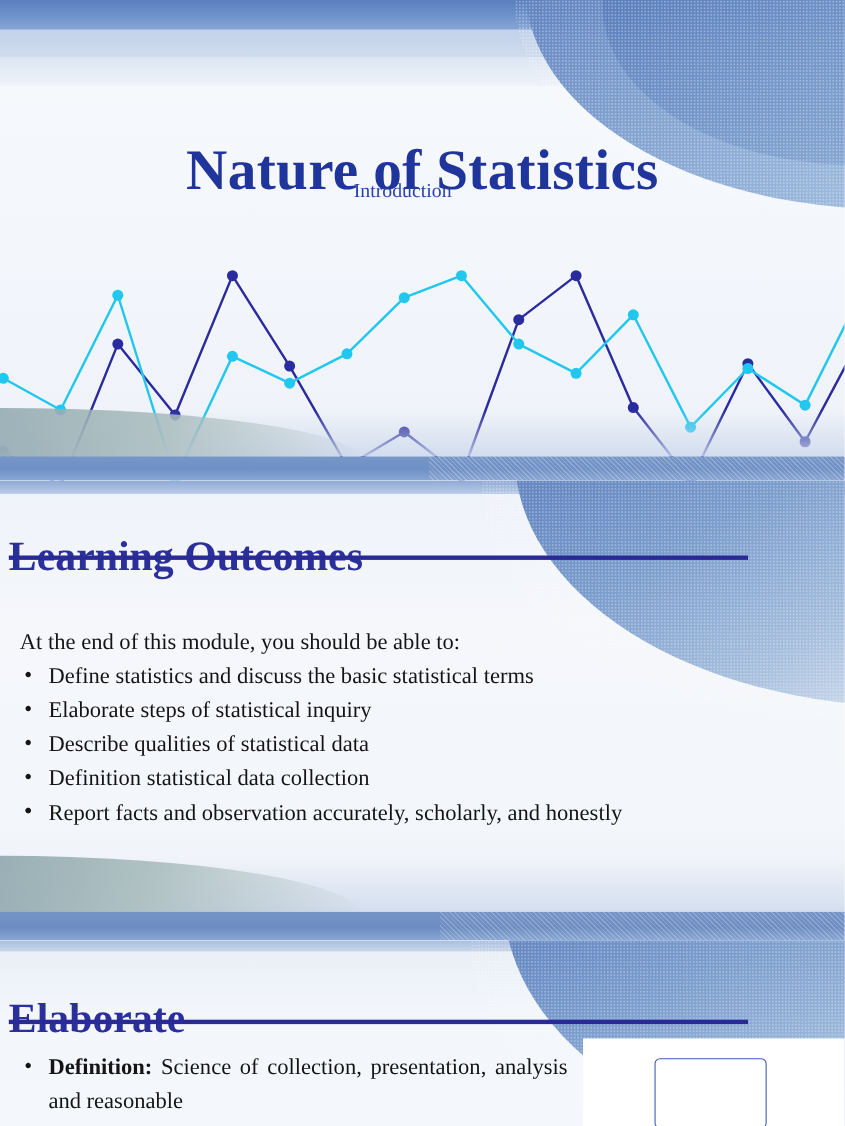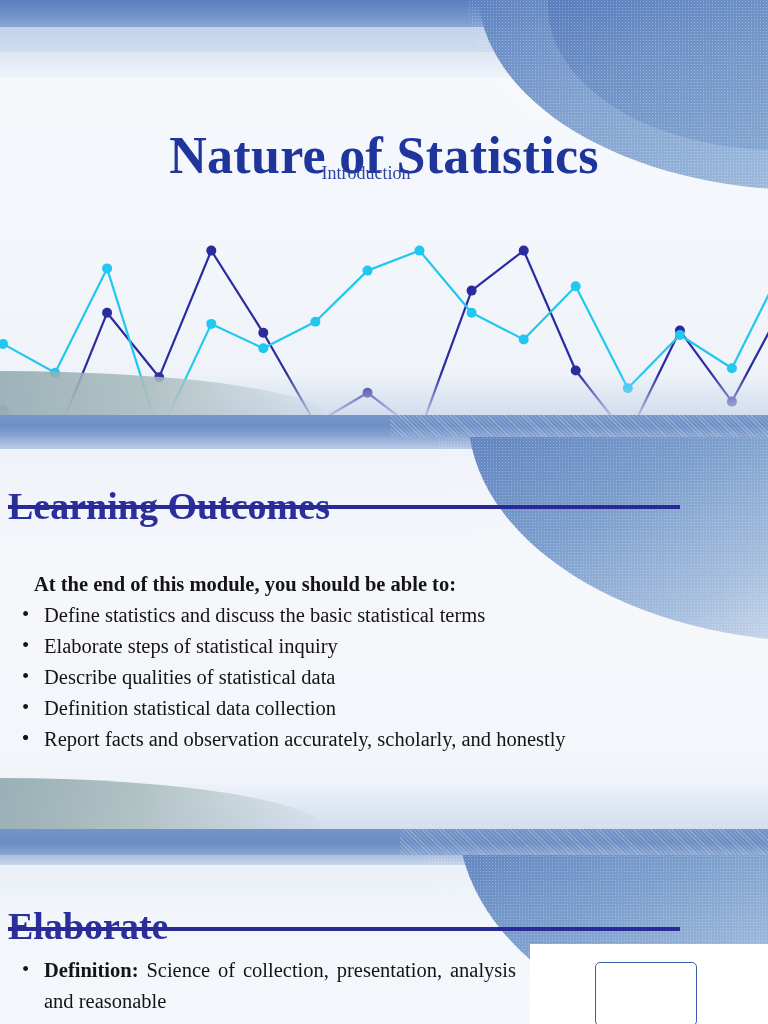--- a/index.html
+++ b/index.html
@@ -51,21 +51,21 @@
     background:linear-gradient(180deg,#90aad6 0%,#b9cbe6 100%);}
   .s2-swoosh{position:absolute;right:-60px;top:-30px;width:360px;height:235px;
     background:linear-gradient(150deg,#5d80be 0%,#7c9ecd 40%,#a8c0de 75%,#d3dfee 100%);
     border-bottom-left-radius:380px 240px;}
   .s2-dots{position:absolute;right:0;top:0;width:330px;height:215px;
     background-image:radial-gradient(circle,rgba(255,255,255,.28) .6px,transparent .7px);
     background-size:3px 3px;border-bottom-left-radius:340px 220px;}
   .s2-title{position:absolute;left:8px;top:18px;font-size:38px;color:#2a2f9c;line-height:1;}
   .s2-rule{position:absolute;left:8px;top:68px;width:672px;height:4px;background:#2a2a97;}
   .s2-body{position:absolute;left:18px;top:132px;width:720px;font-size:20.5px;color:#141414;line-height:31px;}
-  .s2-lead{margin:0 0 0 16px;font-weight:bold;}
+  .s2-lead{margin:0 0 0 0;}
   .s2-list{list-style:none;margin:0;padding:0;}
   .s2-list li{position:relative;padding-left:26px;}
   .s2-list li .bul{position:absolute;left:4px;top:-1px;}
   .s2-bottomband{position:absolute;left:0;bottom:0;width:768px;height:26px;
     background:linear-gradient(180deg,#7493c6 0%,#6d8dc2 55%,#8aa7d3 100%);}
   .s2-bottomdots{position:absolute;left:400px;bottom:0;width:368px;height:26px;
     background-image:repeating-linear-gradient(45deg,rgba(255,255,255,.20) 0 1px,transparent 1px 3px);}
   .s2-bwave{position:absolute;left:0;bottom:22px;width:330px;height:55px;
     background:linear-gradient(120deg,#8fa8ae 0%,#a9bcbd 40%,rgba(203,216,216,0) 100%);
     border-top-right-radius:330px 55px;opacity:.9;}

